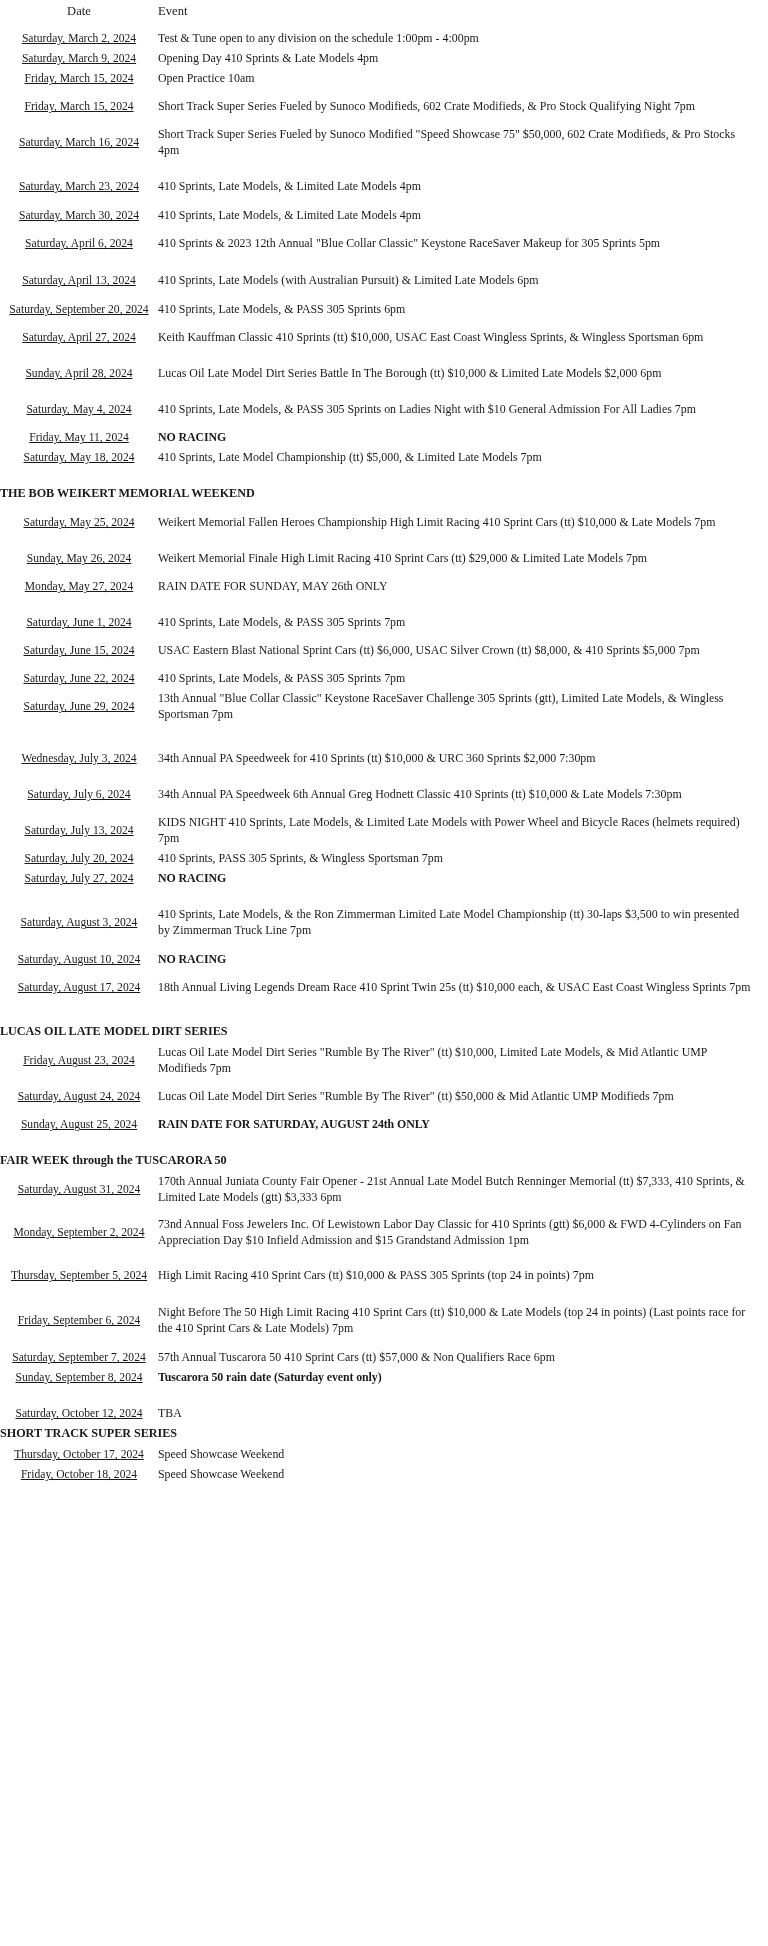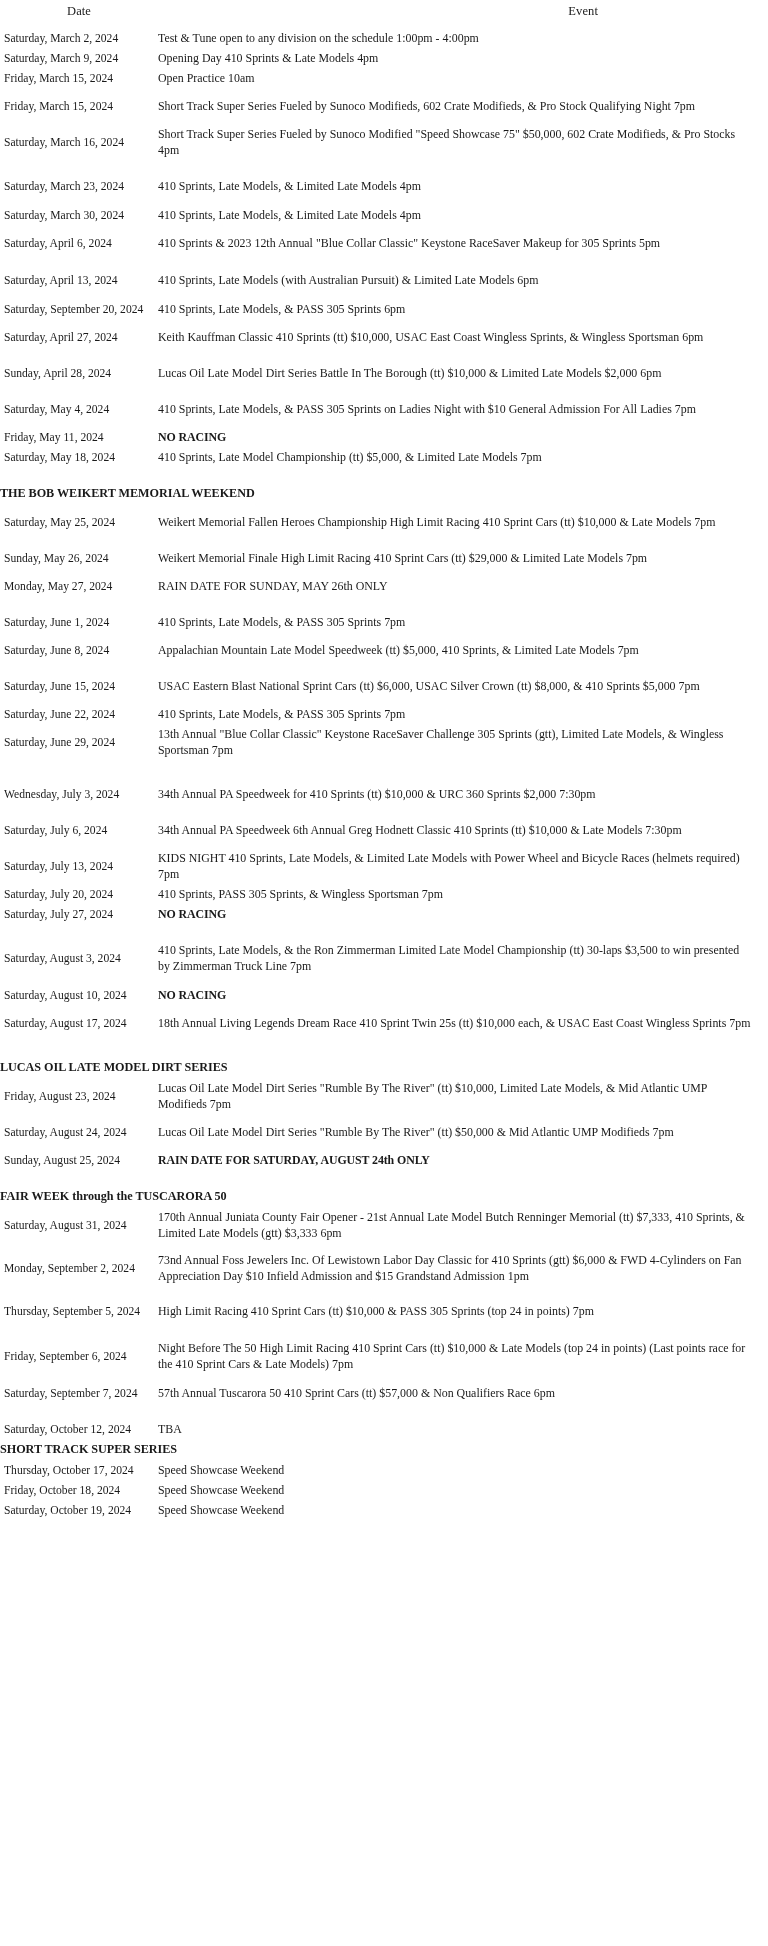--- a/index.html
+++ b/index.html
@@ -34,30 +34,31 @@
     vertical-align: top;
     letter-spacing: 0.1px;
   }
   th.head-event {
     padding-left: 0;
     text-align: center;
   }
   th.head-event .inner {
     display: block;
     width: 440px;
-    text-align: right;
+    text-align: left;
   }
 
   td.date {
-    text-align: left;
+    text-align: center;
     vertical-align: middle;
     font-size: 11.6px;
     line-height: 1.30;
     padding: 0 4px;
     white-space: nowrap;
+    text-decoration: underline;
   }
   td.event {
     text-align: left;
     vertical-align: middle;
     font-size: 11.9px;
     line-height: 1.34;
     padding: 0 14px 0 0;
     margin-left: 46px;
   }
   tr.row-tall td { height: 36px; }
@@ -204,24 +205,20 @@
           <td class="event">RAIN DATE FOR SUNDAY, MAY 26th ONLY</td>
         </tr>
         <tr class="spacer">
           <td colspan="2"></td>
         </tr>
         <tr class="row-short">
           <td class="date">Saturday, June 1, 2024</td>
           <td class="event">410 Sprints, Late Models, &amp; PASS 305 Sprints 7pm</td>
         </tr>
         <tr class="row-tall">
-          <td class="date">Saturday, June 8, 2024</td>
-          <td class="event">Appalachian Mountain Late Model Speedweek (tt) $5,000, 410 Sprints, &amp; Limited Late Models 7pm</td>
-        </tr>
-        <tr class="row-tall">
           <td class="date">Saturday, June 15, 2024</td>
           <td class="event">USAC Eastern Blast National Sprint Cars (tt) $6,000, USAC Silver Crown (tt) $8,000, &amp; 410 Sprints $5,000 7pm</td>
         </tr>
         <tr class="row-short">
           <td class="date">Saturday, June 22, 2024</td>
           <td class="event">410 Sprints, Late Models, &amp; PASS 305 Sprints 7pm</td>
         </tr>
         <tr class="row-tall">
           <td class="date">Saturday, June 29, 2024</td>
           <td class="event">13th Annual "Blue Collar Classic" Keystone RaceSaver Challenge 305 Sprints (gtt), Limited Late Models, &amp; Wingless Sportsman 7pm</td>
@@ -314,39 +311,39 @@
           <td class="date">Friday, September 6, 2024</td>
           <td class="event">Night Before The 50 High Limit Racing 410 Sprint Cars (tt) $10,000 &amp; Late Models (top 24 in points) (Last points race for the 410 Sprint Cars &amp; Late Models)  7pm</td>
         </tr>
         <tr class="spacer-sm">
           <td colspan="2"></td>
         </tr>
         <tr class="row-short">
           <td class="date">Saturday, September 7, 2024</td>
           <td class="event">57th Annual Tuscarora 50 410 Sprint Cars (tt) $57,000 &amp; Non Qualifiers Race 6pm</td>
         </tr>
+        <tr class="row-short">
+          <td class="date">Sunday, September 8, 2024</td>
+          <td class="event bold">Tuscarora 50 rain date (Saturday event only)</td>
+        </tr>
         <tr class="spacer">
           <td colspan="2"></td>
         </tr>
         <tr class="row-short">
           <td class="date">Saturday, October 12, 2024</td>
           <td class="event">TBA</td>
         </tr>
         <tr>
           <td class="section-head" colspan="2">
             <span class="inner">SHORT TRACK SUPER SERIES</span>
           </td>
         </tr>
         <tr class="row-short">
           <td class="date">Thursday, October 17, 2024</td>
           <td class="event">Speed Showcase Weekend</td>
         </tr>
         <tr class="row-short">
           <td class="date">Friday, October 18, 2024</td>
           <td class="event">Speed Showcase Weekend</td>
         </tr>
-        <tr class="row-short">
-          <td class="date">Saturday, October 19, 2024</td>
-          <td class="event">Speed Showcase Weekend</td>
-        </tr>
       </tbody>
   </table>
 </div>
 
 </body></html>

